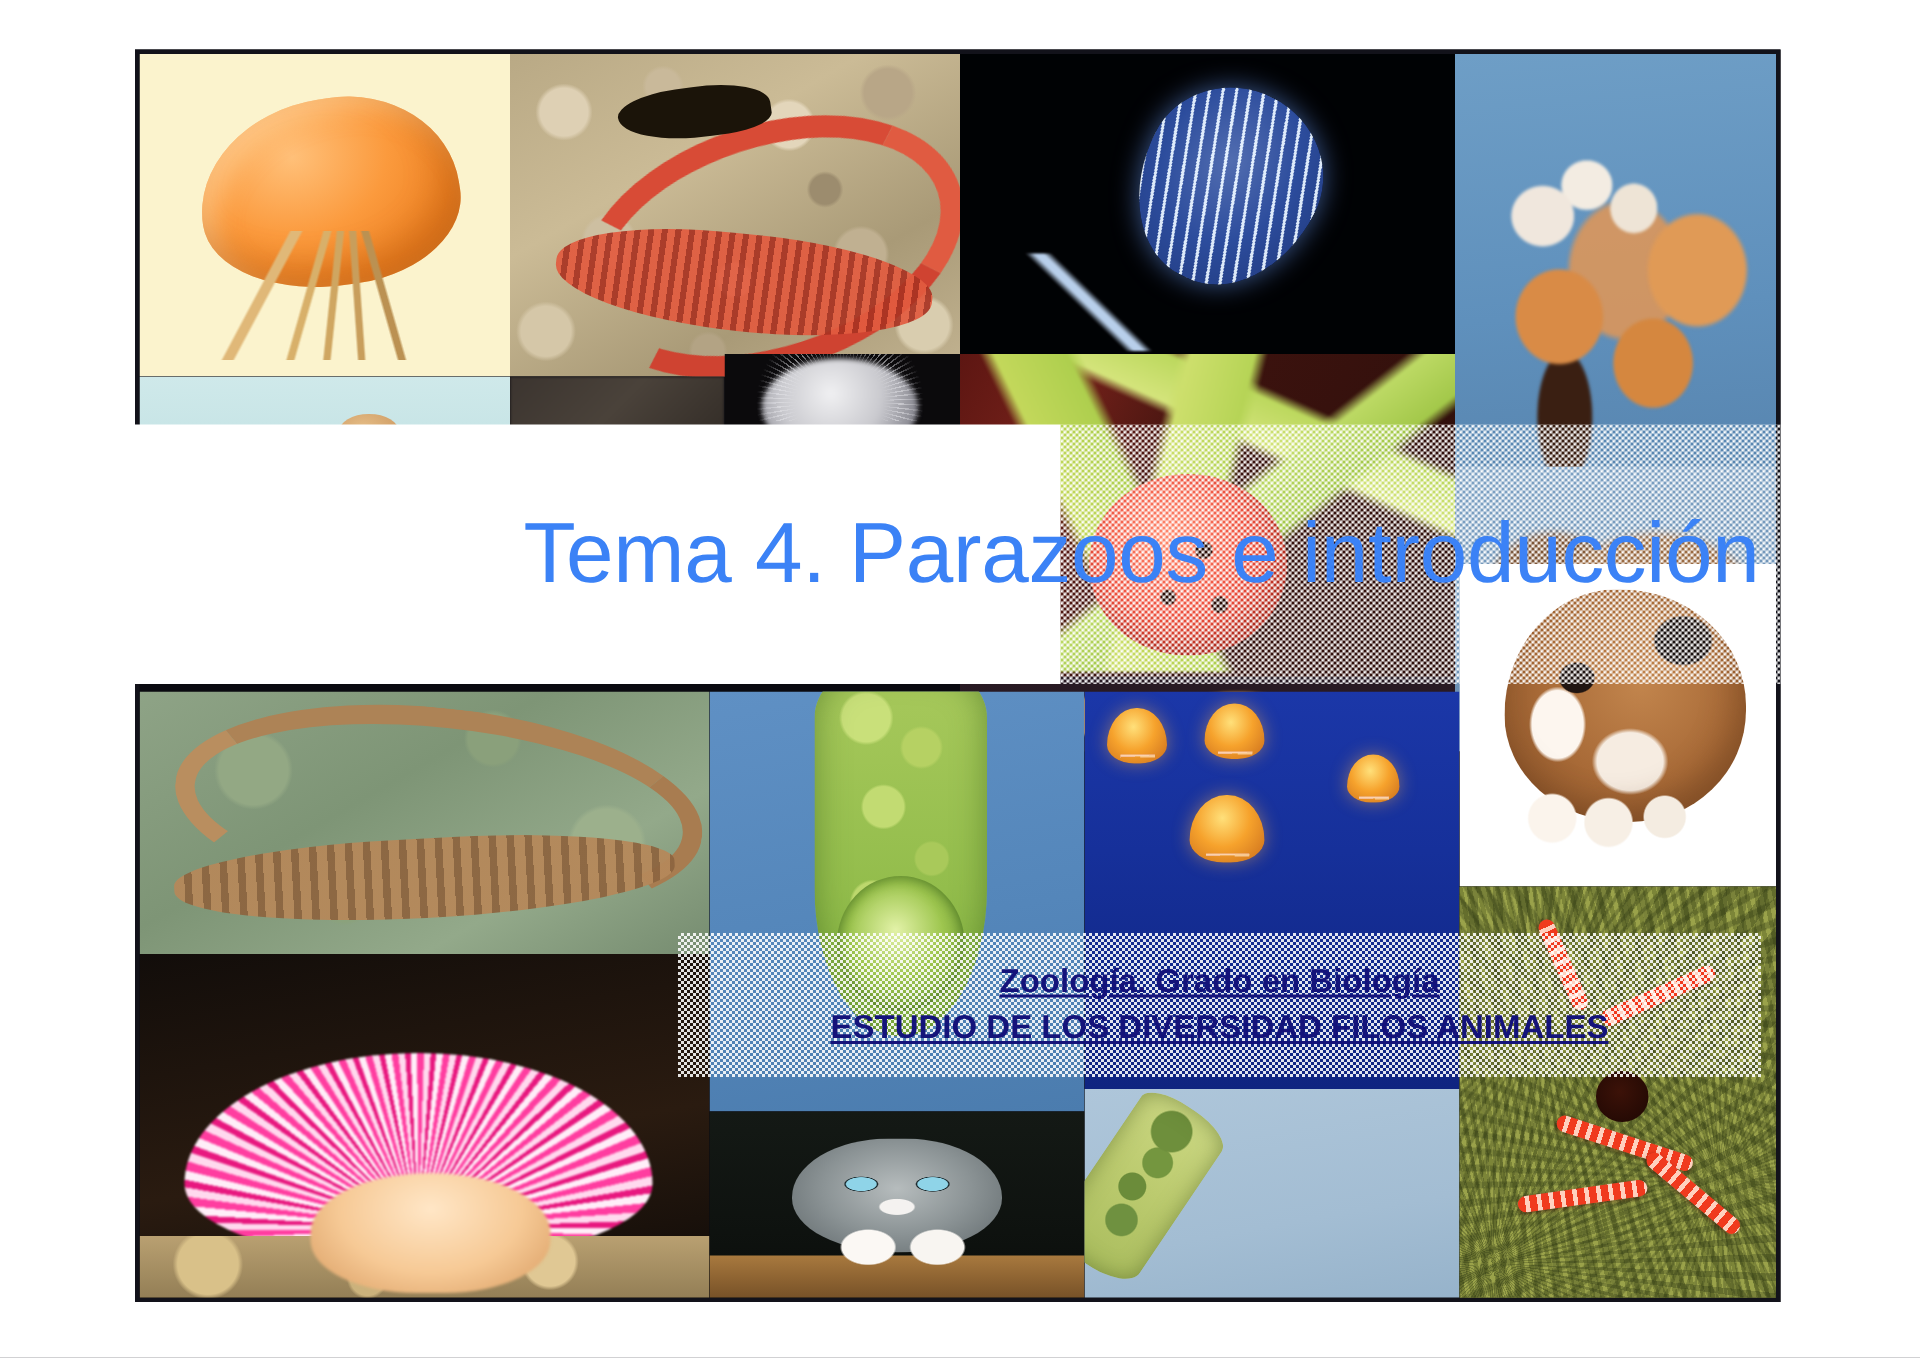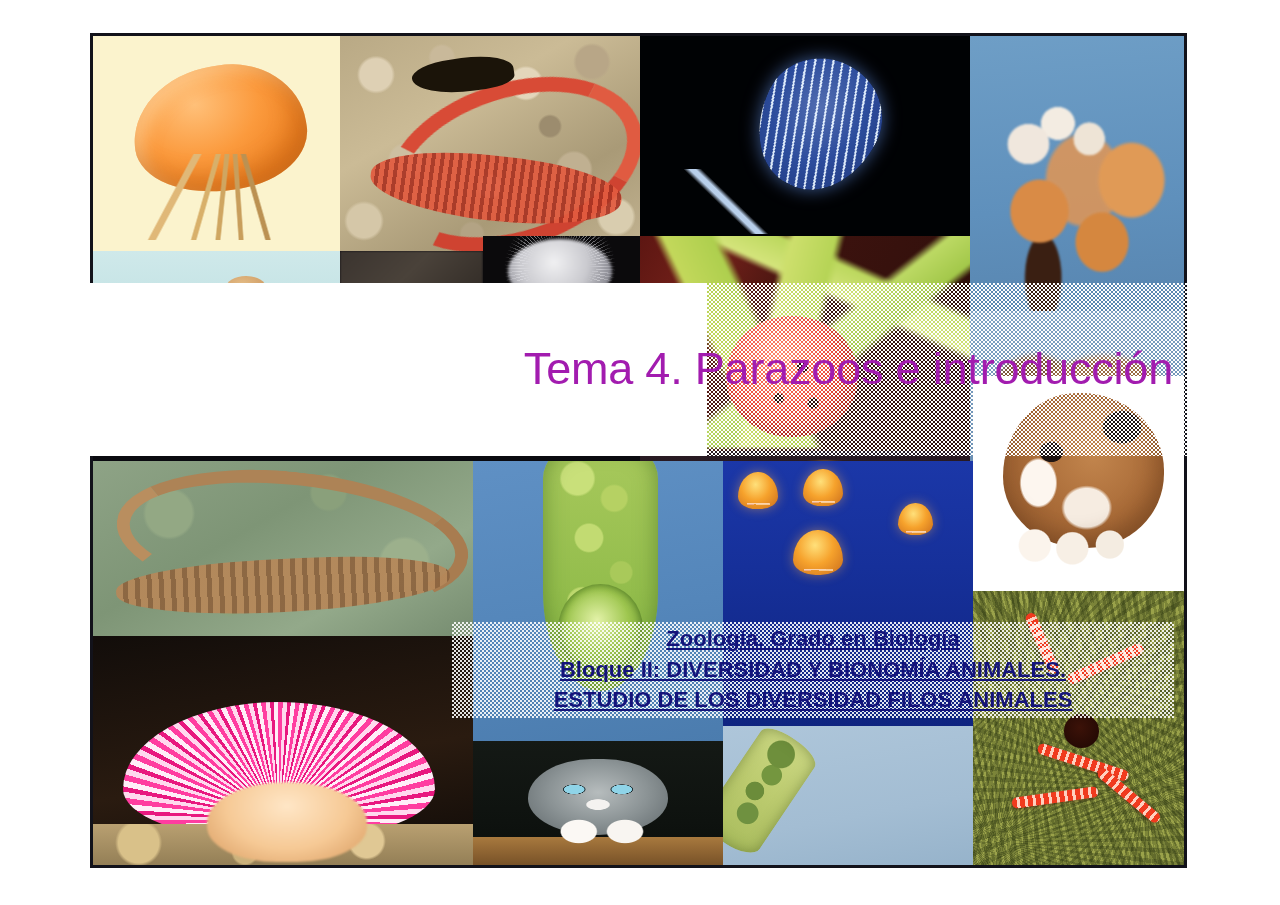--- a/index.html
+++ b/index.html
@@ -557,22 +557,22 @@
   }
   #title-text {
     position: absolute;
     left: 0; top: 0;
     width: 1097px;
     height: 173px;
     display: flex;
     flex-direction: column;
     justify-content: center;
     align-items: flex-end;
-    color: #a21caf;
-    font-size: 45px;
+    color: #3b82f6;
+    font-size: 57px;
     line-height: 1.30;
     letter-spacing: -0.2px;
     text-align: right;
     padding-right: 14px;
     box-sizing: border-box;
     z-index: 5;
   }
   #title-text .tl1 { white-space: nowrap; }
   #title-text .tl2 { white-space: nowrap; padding-right: 90px; }
 
@@ -718,18 +718,17 @@
     <div id="title-dither" class="dither"></div>
     <div id="title-text">
       <span class="tl1">Tema 4. Parazoos e introducción</span>
     </div>
   </div>
 
   <div id="subtitle-block">
     <div id="subtitle-dither" class="dither"></div>
     <div id="subtitle-text">
       <span>Zoología. Grado en Biología</span>
-      <span>Bloque II: DIVERSIDAD Y BIONOMÍA ANIMALES.</span>
       <span>ESTUDIO DE LOS DIVERSIDAD FILOS ANIMALES</span>
     </div>
   </div>
 
 </div>
 
 </body></html>

